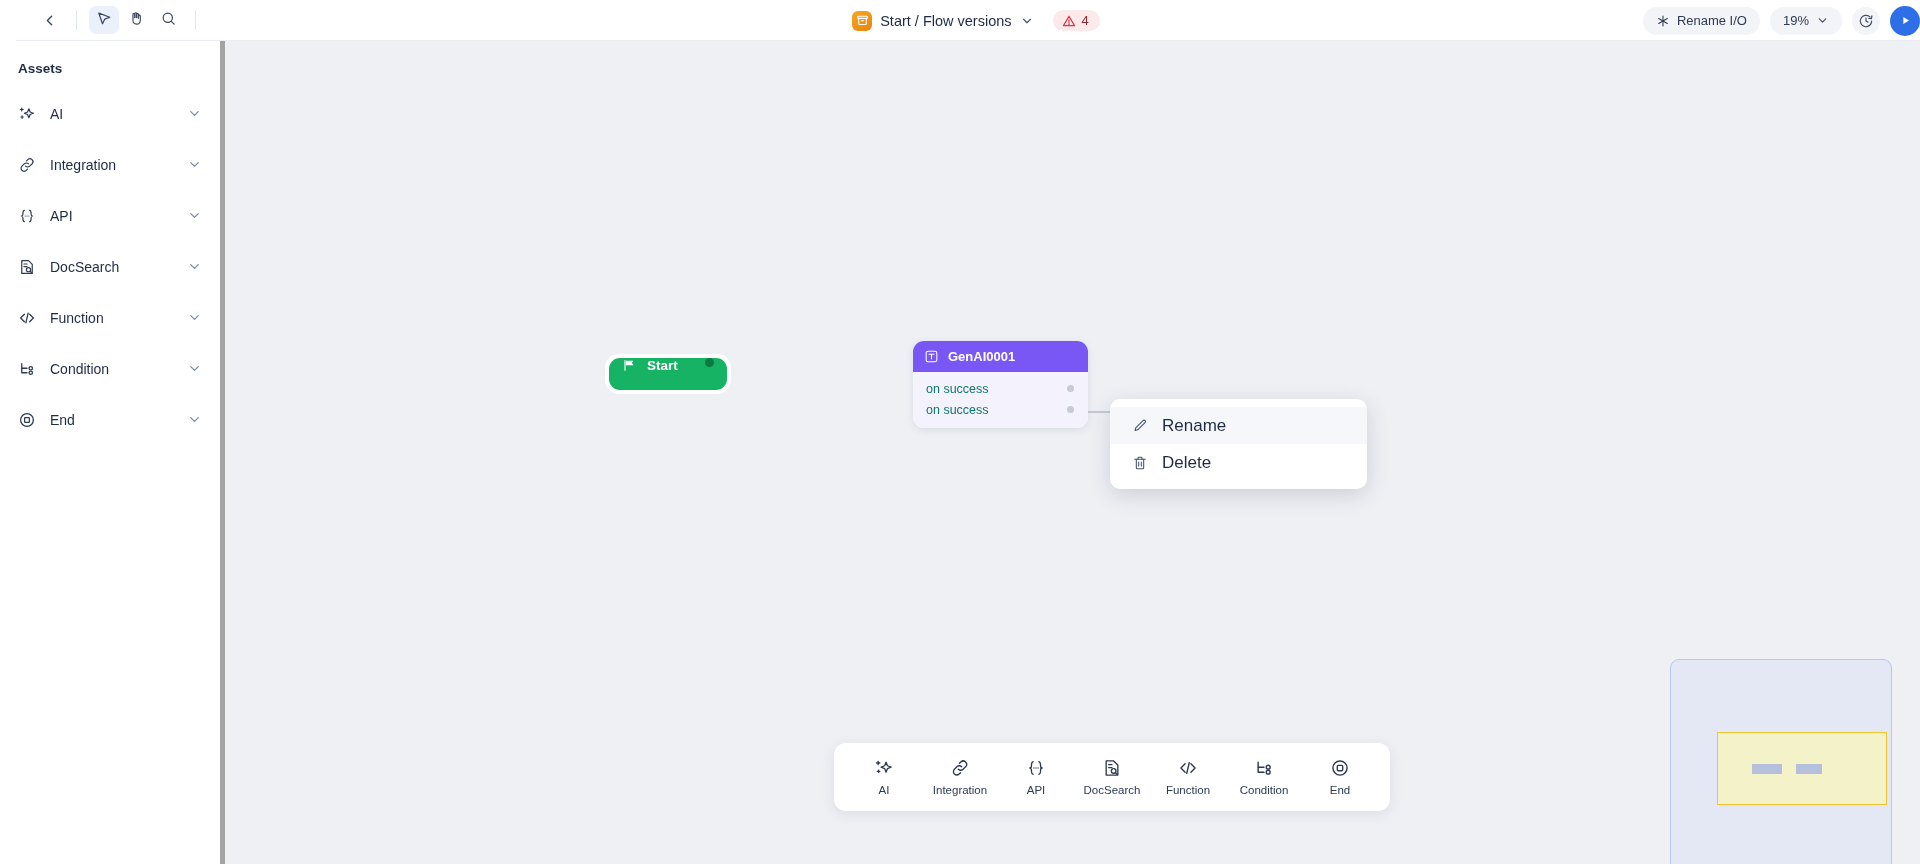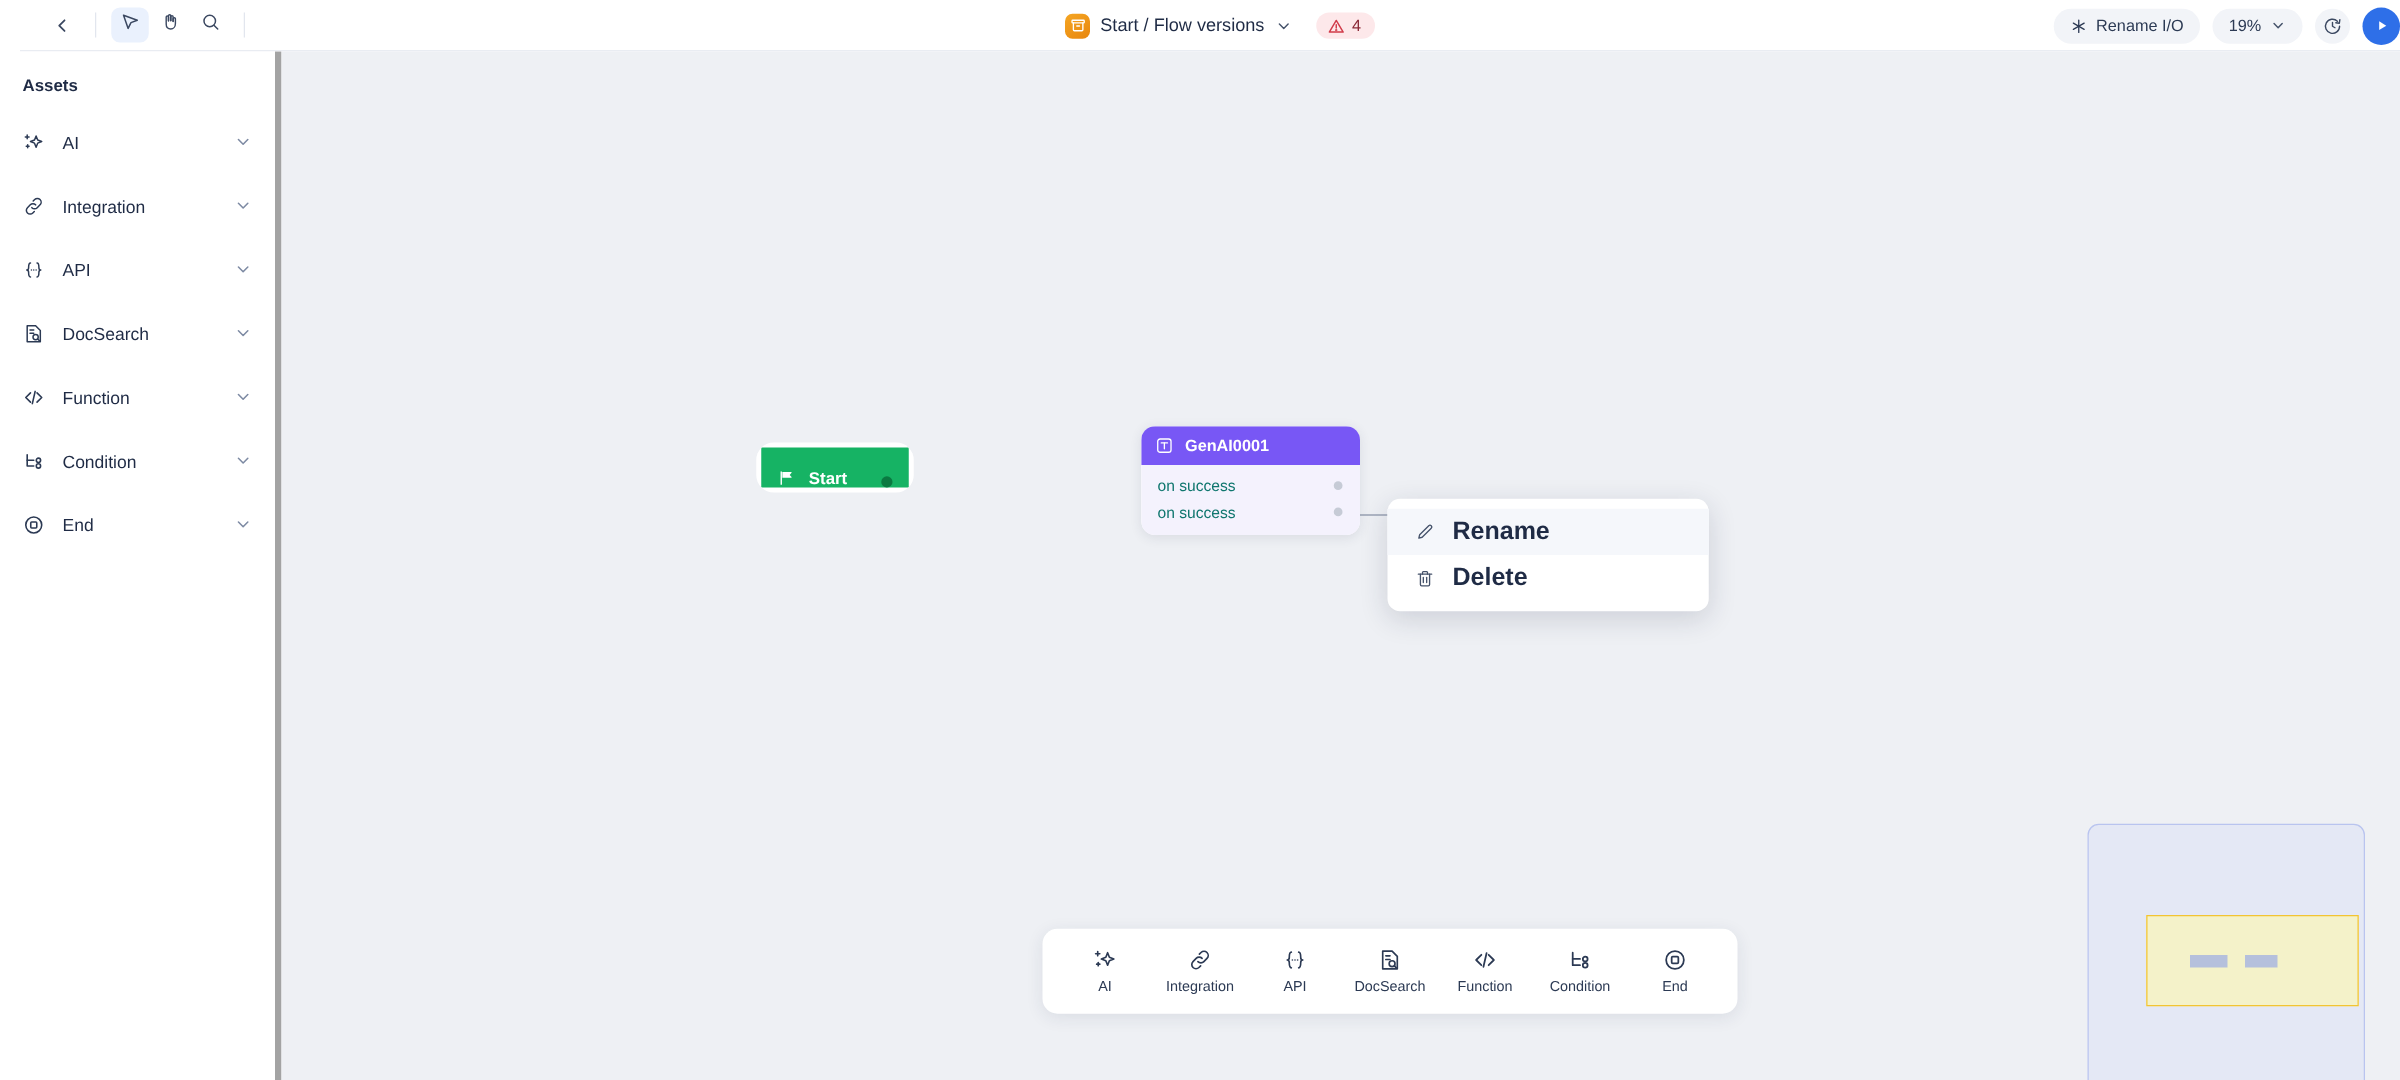--- a/index.html
+++ b/index.html
@@ -105,22 +105,22 @@
     background: #eef0f4;
     overflow: hidden;
   }
 
   
   .node-start {
     position: absolute; left: 380px; top: 313px;
     background: #fff; border-radius: 14px; padding: 4px;
   }
   .start-inner {
-    display: flex; align-items: flex-end; gap: 11px;
-    background: #16b364; border-radius: 1px;
+    display: flex; align-items: flex-start; gap: 11px;
+    background: #16b364; border-radius: 11px;
     height: 32px; padding: 0 13px 0 12px;
   }
   .start-lbl { color:#fff; font-size: 13.5px; font-weight: bold; }
   .start-dot { width: 9px; height: 9px; border-radius: 50%; background:#0a7a41; margin-left: 16px;}
 
   
   .edge { position: absolute; left: 730px; top: 364px; }
 
   
   .node-gen {
@@ -149,21 +149,21 @@
   .ctx-menu {
     position: absolute; left: 885px; top: 358px;
     width: 257px;
     background:#fff; border-radius: 10px;
     box-shadow: 0 6px 22px rgba(30,40,70,.16);
     padding: 8px 0; z-index: 20;
   }
   .ctx-item {
     display:flex; align-items:center; gap: 14px;
     height: 37px; padding: 0 21px; cursor: pointer;
-    font-size: 20px; color:#1f2b45;font-weight:bold;
+    font-size: 17px; color:#1f2b45;
   }
   .ctx-item.hover { background:#f5f7fb; }
   .ctx-ico { width: 17px; height: 17px; display:flex; align-items:center; justify-content:center; color:#46536b; }
 
   
   .bottom-bar {
     position: absolute; left: 609px; top: 702px;
     height: 68px;
     background: #fff; border-radius: 12px;
     box-shadow: 0 3px 14px rgba(35,45,75,.09);

